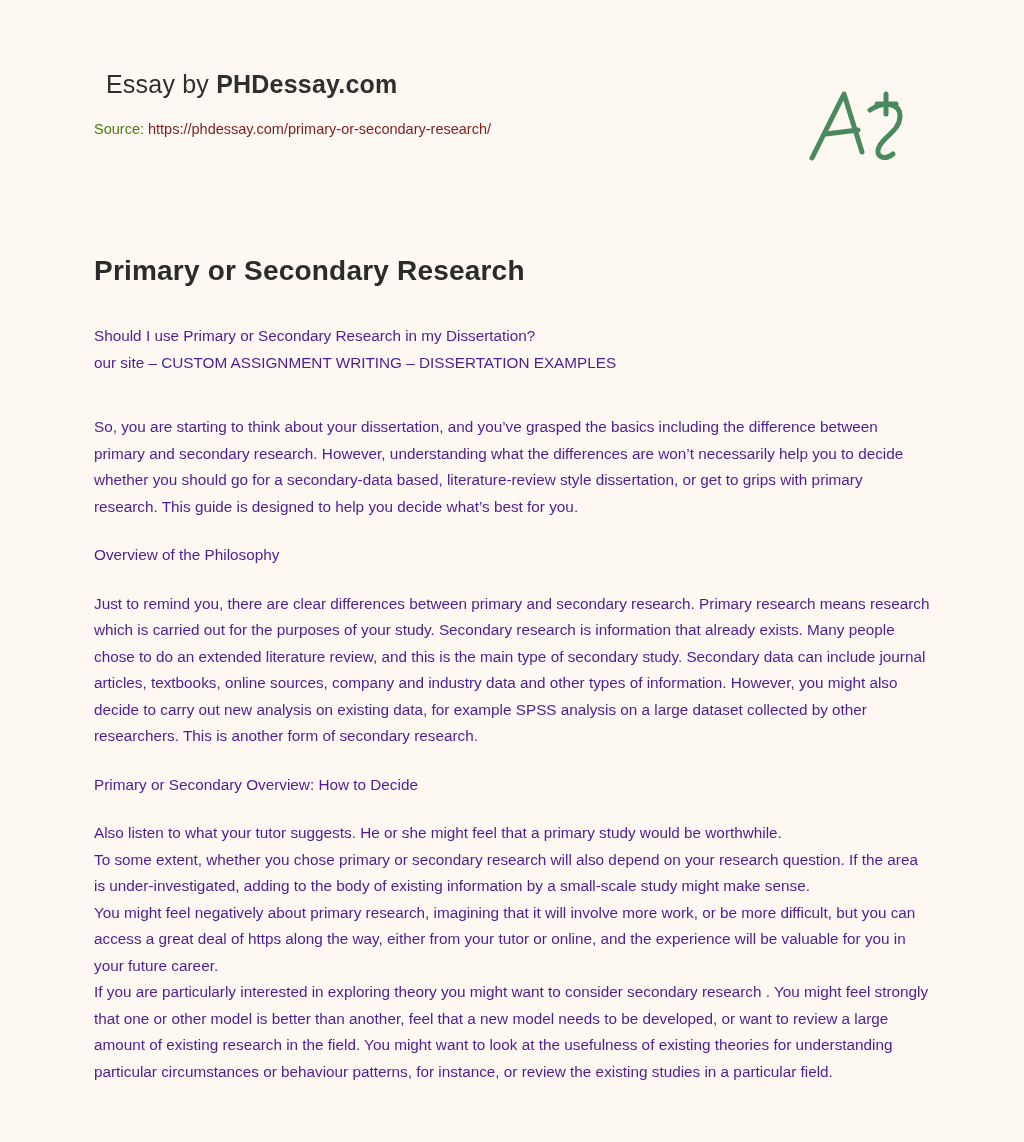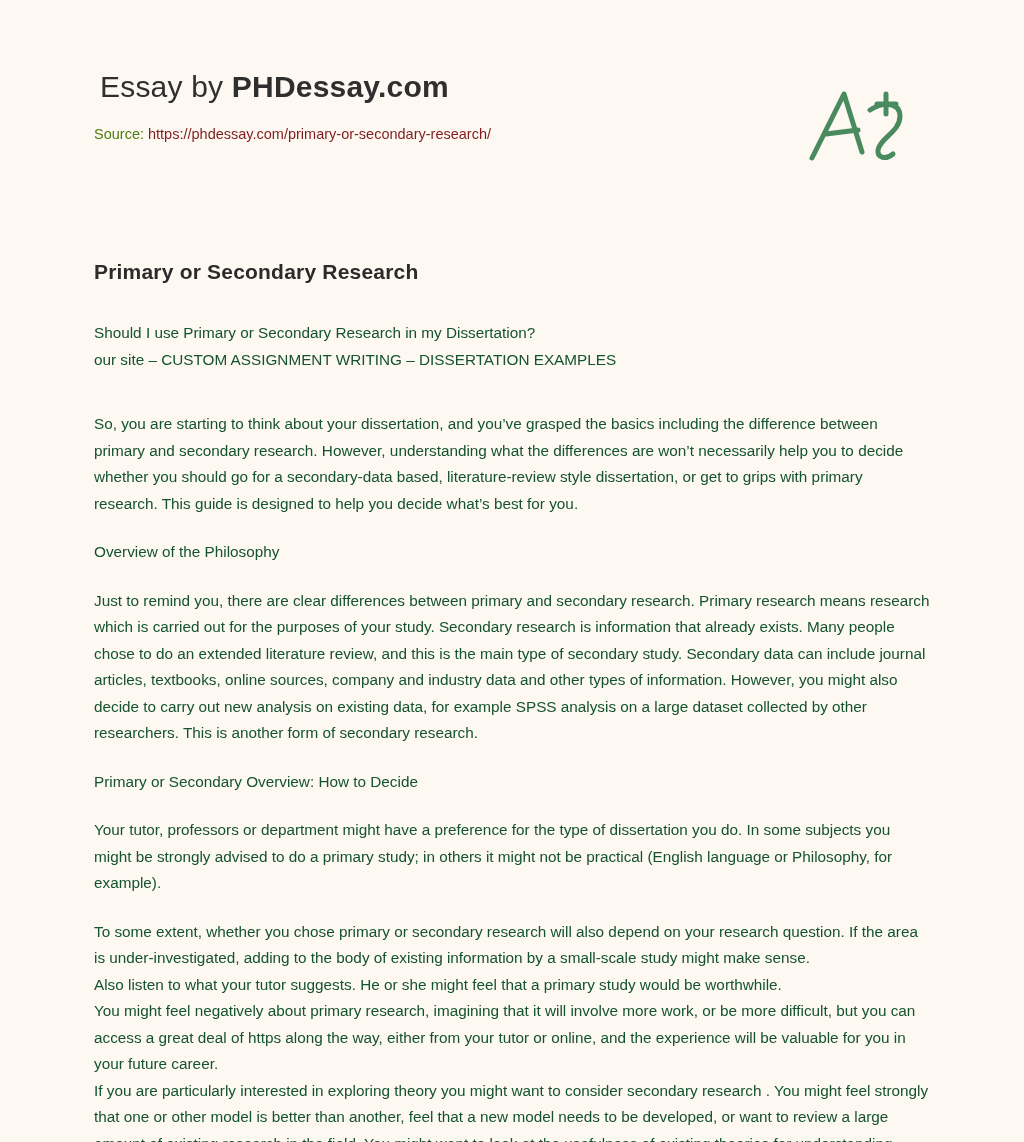--- a/index.html
+++ b/index.html
@@ -17,24 +17,24 @@
     position: relative;
     width: 1024px;
     min-height: 1142px;
     box-sizing: border-box;
     padding: 70px 94px 0 94px;
   }
   .header {
     position: relative;
   }
   .brand-line {
-    font-size: 30px;
+    font-size: 25px;
     color: #2f2f2f;
     letter-spacing: 0.2px;
-    margin: 0 0 22px 6px;
+    margin: 0 0 22px 12px;
     font-weight: 400;
   }
   .brand-line .brand-name {
     font-weight: bold;
   }
   .source-line {
     font-size: 14.5px;
     color: #5b5b5b;
     margin: 0;
   }
@@ -50,30 +50,30 @@
     position: absolute;
     right: 10px;
     top: 10px;
     width: 120px;
     height: 90px;
   }
   .logo svg {
     display: block;
   }
   .title {
-    font-size: 21px;
+    font-size: 28px;
     font-weight: bold;
     color: #2b2b2b;
     margin: 118px 0 36px 0;
     letter-spacing: 0.2px;
   }
   .body-text p {
     font-size: 15.3px;
     line-height: 26.5px;
-    color: #14532d;
+    color: #4c1d95;
     margin: 0 0 22px 0;
     max-width: 845px;
   }
   .body-text p.run {
     margin-bottom: 0;
   }
   .body-text p.sub {
     margin-bottom: 38px;
   }
 </style>
@@ -105,21 +105,20 @@
 
   <h1 class="title">Primary or Secondary Research</h1>
 
   <div class="body-text">
     <p class="run">Should I use Primary or Secondary Research in my Dissertation?</p>
     <p class="sub">our site – CUSTOM ASSIGNMENT WRITING – DISSERTATION EXAMPLES</p>
     <p>So, you are starting to think about your dissertation, and you’ve grasped the basics including the difference between primary and secondary research. However, understanding what the differences are won’t necessarily help you to decide whether you should go for a secondary-data based, literature-review style dissertation, or get to grips with primary research. This guide is designed to help you decide what’s best for you.</p>
     <p>Overview of the Philosophy</p>
     <p>Just to remind you, there are clear differences between primary and secondary research. Primary research means research which is carried out for the purposes of your study. Secondary research is information that already exists. Many people chose to do an extended literature review, and this is the main type of secondary study. Secondary data can include journal articles, textbooks, online sources, company and industry data and other types of information. However, you might also decide to carry out new analysis on existing data, for example SPSS analysis on a large dataset collected by other researchers. This is another form of secondary research.</p>
     <p>Primary or Secondary Overview: How to Decide</p>
-    <p>Your tutor, professors or department might have a preference for the type of dissertation you do. In some subjects you might be strongly advised to do a primary study; in others it might not be practical (English language or Philosophy, for example).</p>
+    <p class="run">Also listen to what your tutor suggests. He or she might feel that a primary study would be worthwhile.</p>
     <p class="run">To some extent, whether you chose primary or secondary research will also depend on your research question. If the area is under-investigated, adding to the body of existing information by a small-scale study might make sense.</p>
-    <p class="run">Also listen to what your tutor suggests. He or she might feel that a primary study would be worthwhile.</p>
     <p class="run">You might feel negatively about primary research, imagining that it will involve more work, or be more difficult, but you can access a great deal of https along the way, either from your tutor or online, and the experience will be valuable for you in your future career.</p>
     <p class="run">If you are particularly interested in exploring theory you might want to consider secondary research . You might feel strongly that one or other model is better than another, feel that a new model needs to be developed, or want to review a large amount of existing research in the field. You might want to look at the usefulness of existing theories for understanding particular circumstances or behaviour patterns, for instance, or review the existing studies in a particular field.</p>
 
   </div>
 
 </div>
 
 </body></html>

